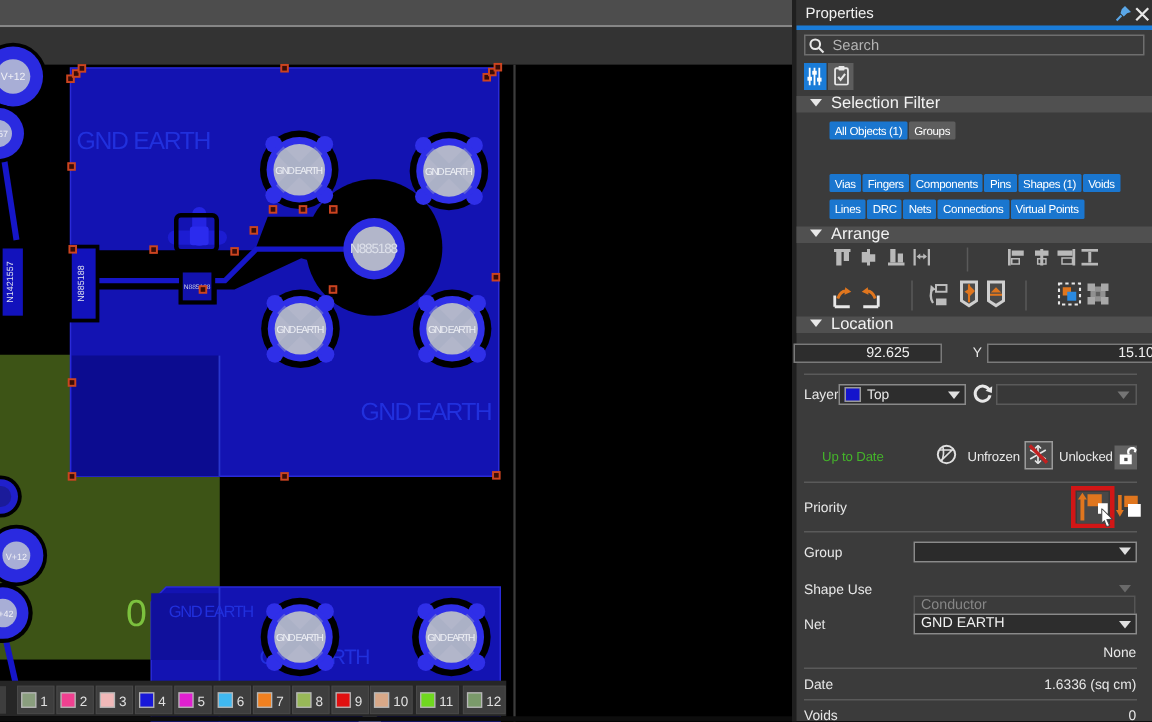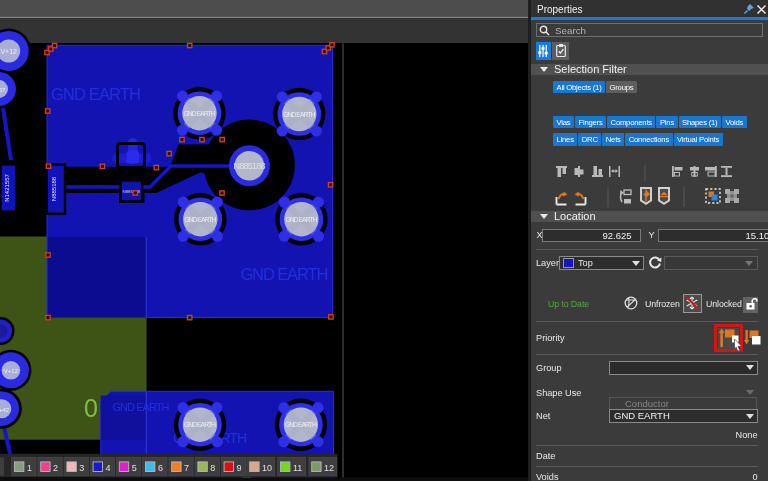--- a/index.html
+++ b/index.html
@@ -244,20 +244,21 @@
         <span class="b">Voids</span>
       </div>
  <div class="row" style="top:133px">
         <span class="b">Lines</span>
         <span class="b">DRC</span>
         <span class="b">Nets</span>
         <span class="b">Connections</span>
         <span class="b">Virtual Points</span>
       </div>
 
+ <div class="a shdr" style="top:151px"><span class="tri"></span>Arrange</div>
  <svg class="a" style="left:3px;top:163px" width="237" height="46" viewBox="0 0 237 46">
   <g stroke="#5a5a5a" stroke-width="1">
           <line x1="114" y1="2" x2="114" y2="18"></line>
           <line x1="77" y1="24" x2="77" y2="44"></line>
           <line x1="153" y1="24" x2="153" y2="44"></line>
         </g>
   <g fill="#b9b9b9">
    <g transform="translate(25,3)">
             <rect x="0" y="0" width="11" height="2"></rect>
             <rect x="1.5" y="2" width="3.5" height="9"></rect>
@@ -338,21 +339,21 @@
           <rect x="0" y="0" width="5" height="5"></rect>
           <rect x="9" y="0" width="5" height="5"></rect>
           <rect x="0" y="9" width="5" height="5"></rect>
           <rect x="9" y="9" width="5" height="5"></rect>
           <rect x="5.5" y="5.5" width="3" height="3" fill="#606060"></rect>
         </g>
  </svg>
 
  <div class="a shdr" style="top:210.5px"><span class="tri"></span>Location</div>
  <div class="a lbl" style="left:8.5px;top:229.5px">X</div>
- <div class="inp" style="left:14px;top:228.5px;width:98.5px;height:13.5px;line-height:12px;padding-right:8px">92.625</div>
+ <div class="inp" style="left:1px;top:228.5px;width:98.5px;height:13.5px;line-height:12px;padding-right:20px">92.625</div>
  <div class="a lbl" style="left:120.5px;top:229.5px">Y</div>
  <div class="inp" style="left:129.5px;top:228.5px;width:118px;height:13.5px;line-height:12px;padding-right:0">15.100</div>
  <div class="sep" style="top:249px"></div>
  <div class="a lbl" style="left:8px;top:257.5px">Layer</div>
  <div class="dd" style="left:31px;top:255.5px;width:85px;height:14.5px"></div>
  <div class="a" style="left:34.5px;top:257.5px;width:11px;height:10.5px;background:#1414cc;border:1px solid #999"></div>
  <div class="a lbl" style="left:50px;top:258px">Top</div>
  <div class="tri2" style="left:104px;top:260.5px"></div>
  <svg class="a" style="left:120px;top:255.5px" width="14" height="14" viewBox="0 0 14 14">
         <path d="M11.5 4 A5 5 0 1 0 12 7.5" fill="none" stroke="#e8e8e8" stroke-width="2"></path>
@@ -408,26 +409,27 @@
         <rect x="5.5" y="1.5" width="9" height="7.5" fill="#e0761e"></rect>
         <rect x="8" y="7" width="8.5" height="8.5" fill="#fff"></rect>
       </svg>
  <div class="sep" style="top:354px"></div>
 
  <div class="a lbl" style="left:8px;top:363px">Group</div>
  <div class="dd" style="left:81px;top:360.5px;width:148.5px;height:14px;background:#2b2b2b"></div>
  <div class="tri2" style="left:217.5px;top:365px"></div>
 
  <div class="a lbl" style="left:8px;top:387.5px">Shape Use</div>
- <div class="dd" style="left:81px;top:397px;width:148px;height:14px;border-color:#555;background:#3b3b3b;color:#868686;line-height:12.5px;padding-left:15px">Conductor</div>
+ <div class="dd" style="left:81px;top:397px;width:148px;height:14px;border-color:#555;background:#3b3b3b;color:#868686;line-height:12.5px;padding-left:4px">Conductor</div>
  <div class="tri2" style="left:217.5px;top:390px;border-top-color:#6a6a6a"></div>
 
  <div class="a lbl" style="left:8px;top:411px">Net</div>
  <div class="dd" style="left:81px;top:409px;width:148.5px;height:14px;line-height:12.5px;padding-left:4px">GND EARTH</div>
  <div class="tri2" style="left:217.5px;top:413.5px"></div>
  <div class="a lbl" style="left:0;top:429.5px;width:229.5px;text-align:right">None</div>
  <div class="sep" style="top:444.5px"></div>
  <div class="a lbl" style="left:8px;top:450.5px">Date</div>
+ <div class="a lbl" style="left:0;top:450.5px;width:229.5px;text-align:right">1.6336 (sq cm)</div>
  <div class="sep" style="top:465.5px"></div>
  <div class="a lbl" style="left:8px;top:471.5px">Voids</div>
  <div class="a lbl" style="left:0;top:471.5px;width:229.5px;text-align:right">0</div>
 </div>
 </div>
 
 </body></html>

